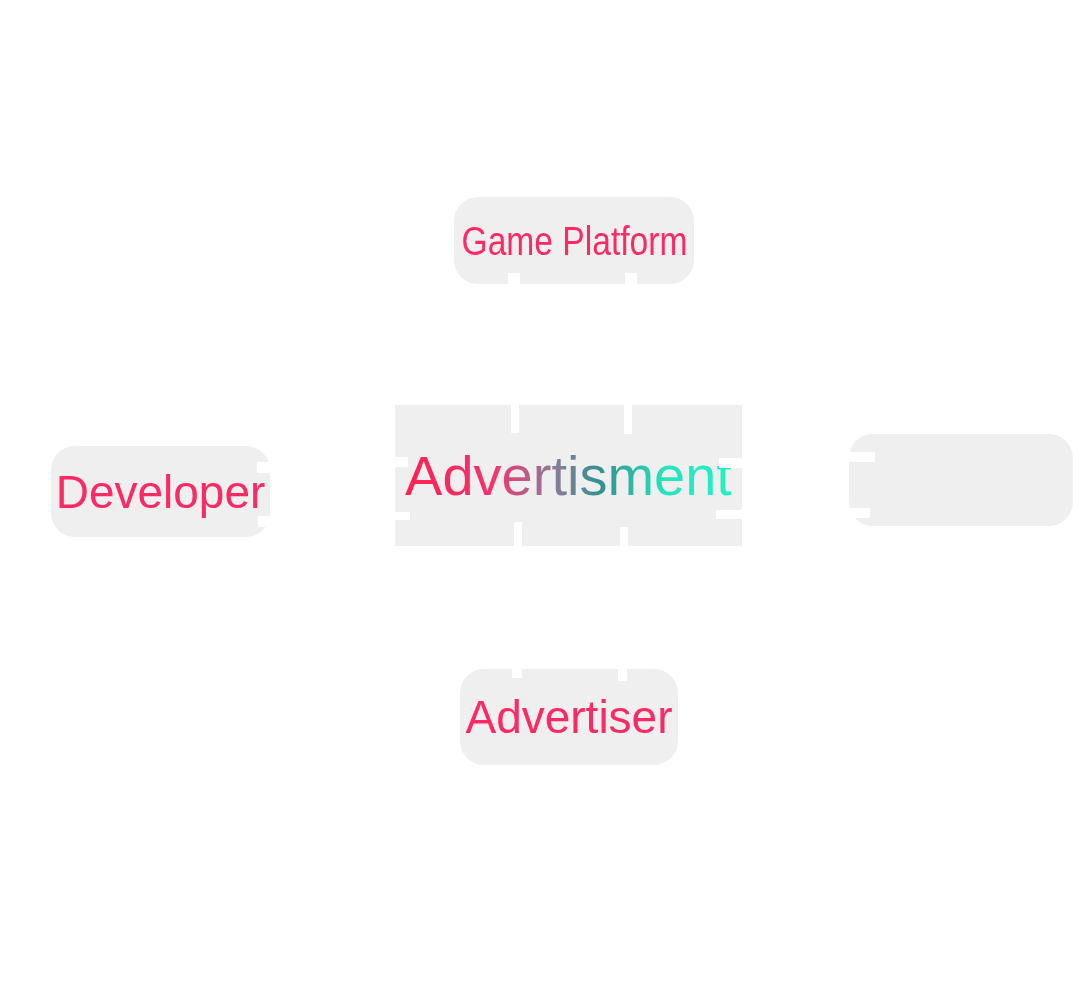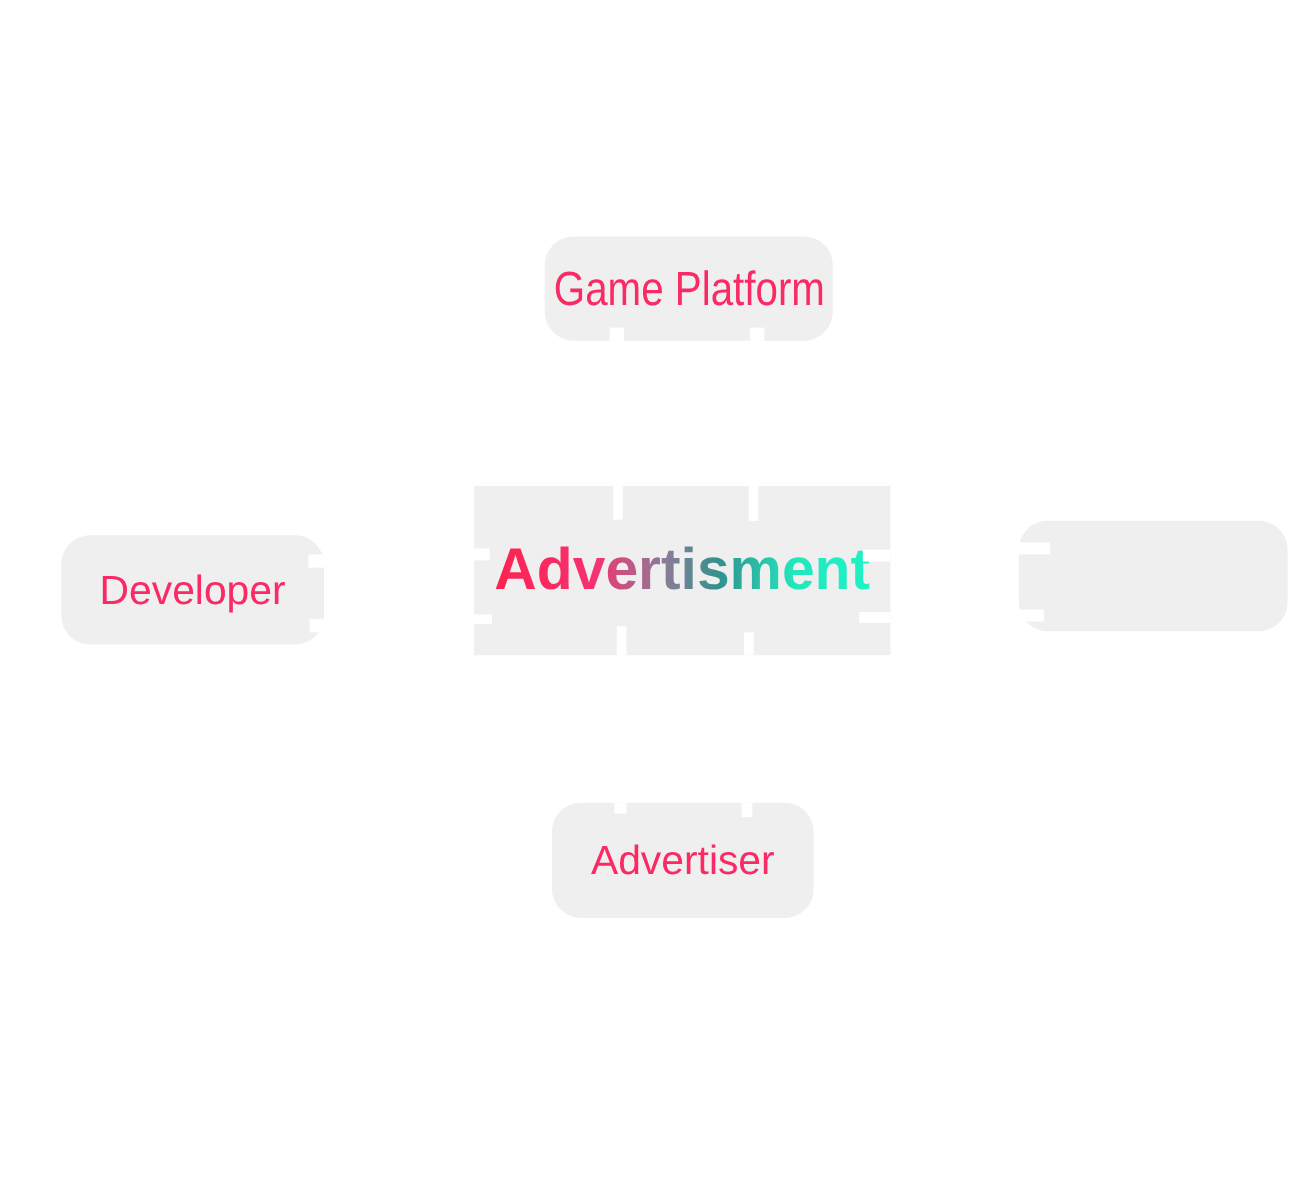--- a/index.html
+++ b/index.html
@@ -26,25 +26,25 @@
   .node.rounded {
     border-radius: 24px;
   }
   .node-label {
     font-weight: 300;
     color: var(--label, #fa2a64);
     white-space: nowrap;
     line-height: 1;
   }
   .size-40 { font-size: 40px; }
-  .size-42 { font-size: 34px; }
+  .size-42 { font-size: 46px; }
   .condensed { transform: scaleX(0.84); transform-origin: 50% 50%; }
   .center-label {
-    font-size: 49px;
-    font-weight: 700;
+    font-size: 56px;
+    font-weight: 400;
     white-space: nowrap;
     line-height: 1;
     background: linear-gradient(90deg,
       var(--gradient-start, #fb2351) 0%,
       var(--gradient-pink, #f8306f) 26%,
       var(--gradient-mauve, #8d7b97) 45%,
       var(--gradient-teal, #31928e) 60%,
       var(--gradient-mint, #22e7bd) 80%,
       var(--gradient-end, #1ff2c6) 100%);
     -webkit-background-clip: text;

